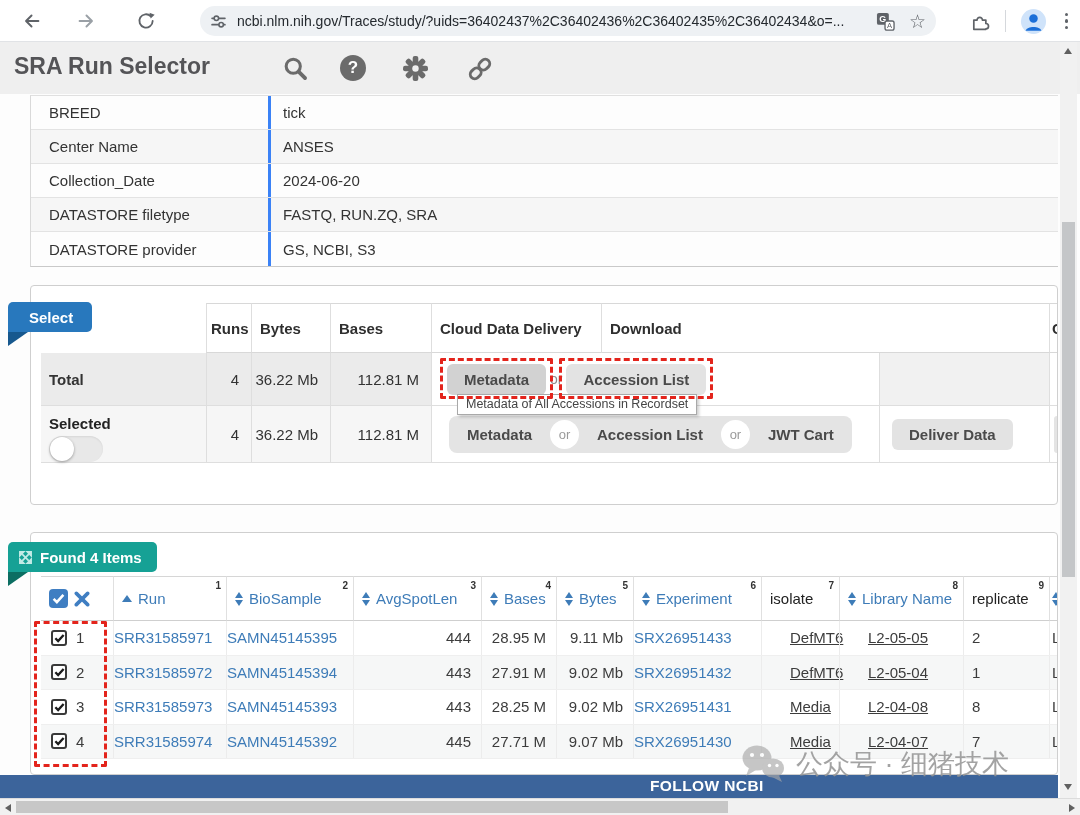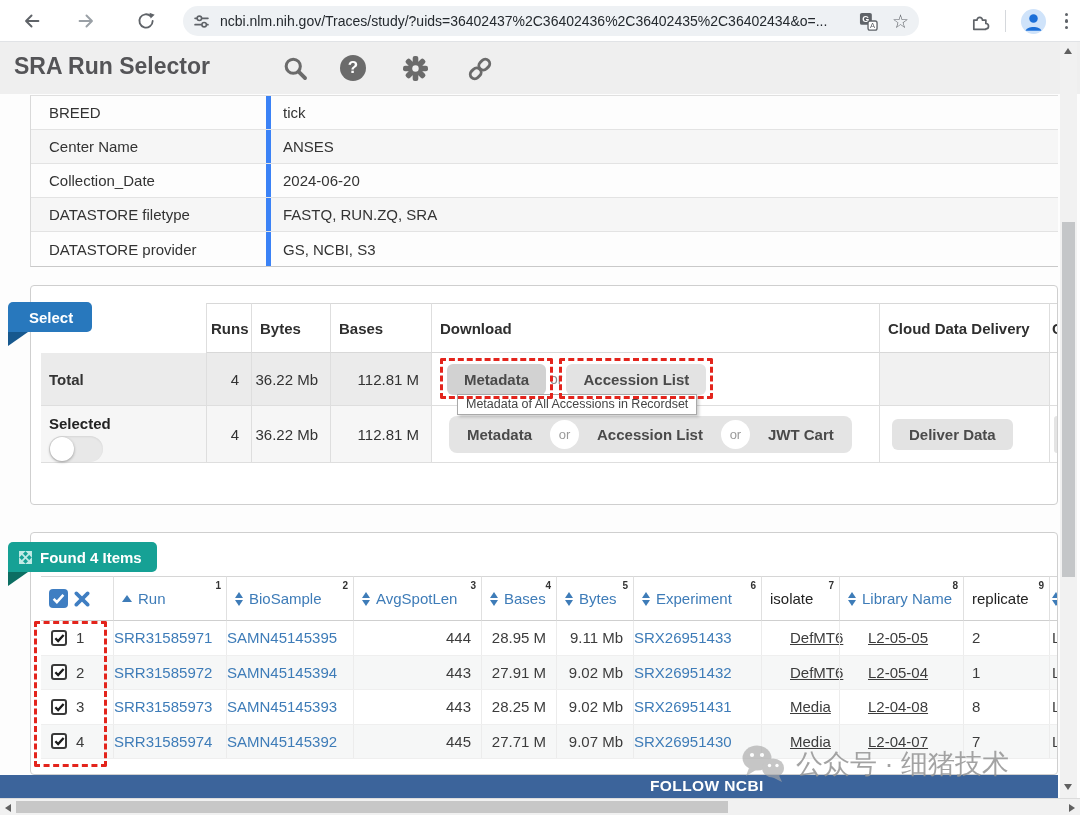--- a/index.html
+++ b/index.html
@@ -3,21 +3,21 @@
 <meta charset="utf-8">
 <style>
   * { margin:0; padding:0; box-sizing:border-box; }
   html,body { width:1080px; height:815px; }
   body { font-family:"Liberation Sans", sans-serif; background:#fff; }
   #screen { position:relative; width:1080px; height:815px; overflow:hidden; background:#fdfdfd; }
 
   
   .chrome { position:absolute; left:0; top:0; width:1080px; height:42px; background:#ffffff; border-bottom:1px solid #e1e3e6; }
   .nav-ic { position:absolute; top:10px; width:22px; height:22px; display:flex; align-items:center; justify-content:center; cursor:pointer; }
-  .url-pill { position:absolute; left:183px; top:6px; width:736px; height:30px; background:#eef1f4; border-radius:15px; display:flex; align-items:center; padding:0 10px; }
+  .url-pill { position:absolute; left:200px; top:6px; width:736px; height:30px; background:#eef1f4; border-radius:15px; display:flex; align-items:center; padding:0 10px; }
   .url-text { font-size:14px; color:#24292e; margin-left:10px; white-space:nowrap; overflow:hidden; flex:1; }
   .pill-right { display:flex; align-items:center; gap:14px; margin-left:8px; }
   .star { font-size:19px; color:#5f6368; line-height:1; }
   .chrome-right { position:absolute; right:8px; top:0; height:42px; display:flex; align-items:center; gap:14px; }
   .divider { width:1px; height:22px; background:#d5d8dc; }
   .dots { display:flex; flex-direction:column; gap:3px; padding:4px; }
   .dots i { width:3.5px; height:3.5px; border-radius:50%; background:#5f6368; }
 
   
   .app-header { position:absolute; left:0; top:42px; width:1080px; height:52px; background:#efefef; }
@@ -26,21 +26,21 @@
   .icon-help { width:26px; height:26px; border-radius:50%; background:#6b6b6b; color:#fff; font-weight:bold; font-size:17px; display:flex; align-items:center; justify-content:center; }
 
   
   .panel { position:absolute; left:30px; background:#ffffff; border:1px solid #cfcfcf; border-radius:4px; overflow:hidden; }
 
   
   .meta-panel { position:absolute; left:30px; top:95px; width:1028px; border-left:1px solid #d9d9d9; border-top:1px solid #e0e0e0; border-bottom:1px solid #c9c9c9; }
   .m-row { display:flex; height:34px; border-bottom:1px solid #e3e3e3; align-items:center; font-size:15px; color:#333; }
   .m-row:last-child { border-bottom:none; }
   .m-row.alt { background:#f6f6f6; }
-  .m-name { width:240px; padding-left:18px; border-right:5px solid #3b82f6; height:100%; display:flex; align-items:center; }
+  .m-name { width:240px; padding-left:18px; border-right:3px solid #3b82f6; height:100%; display:flex; align-items:center; }
   .m-value { flex:1; padding-left:12px; }
 
   
   .select-panel { top:285px; width:1028px; height:220px; }
   .sp-table { margin-left:10px; margin-top:17px; }
   .sp-row { display:flex; }
   .cell { display:flex; align-items:center; border-left:1px solid #dedede; }
   .cell.first { border-left:none; }
   .w-label { width:165px; padding-left:8px; }
   .w-runs  { width:45px; }
@@ -268,22 +268,22 @@
     </div>
   </div>
 
   <div class="panel select-panel">
     <div class="sp-table">
       <div class="sp-row sp-h">
         <div class="cell w-label first"></div>
         <div class="cell w-runs">Runs</div>
         <div class="cell w-bytes">Bytes</div>
         <div class="cell w-bases">Bases</div>
+        <div class="cell w-cloud">Cloud Data Delivery</div>
         <div class="cell w-dl">Download</div>
-        <div class="cell w-cloud">Cloud Data Delivery</div>
         <div class="cell w-x" style="padding-left:2px">C</div>
       </div>
 
       <div class="sp-row sp-t">
         <div class="cell w-label first bg-g1 row-label">Total</div>
         <div class="cell w-runs num bg-g1">4</div>
         <div class="cell w-bytes num bg-g1">36.22 Mb</div>
         <div class="cell w-bases num bg-g1">112.81 M</div>
         <div class="cell w-dl" style="padding-left:15px">
           <span class="rel">

